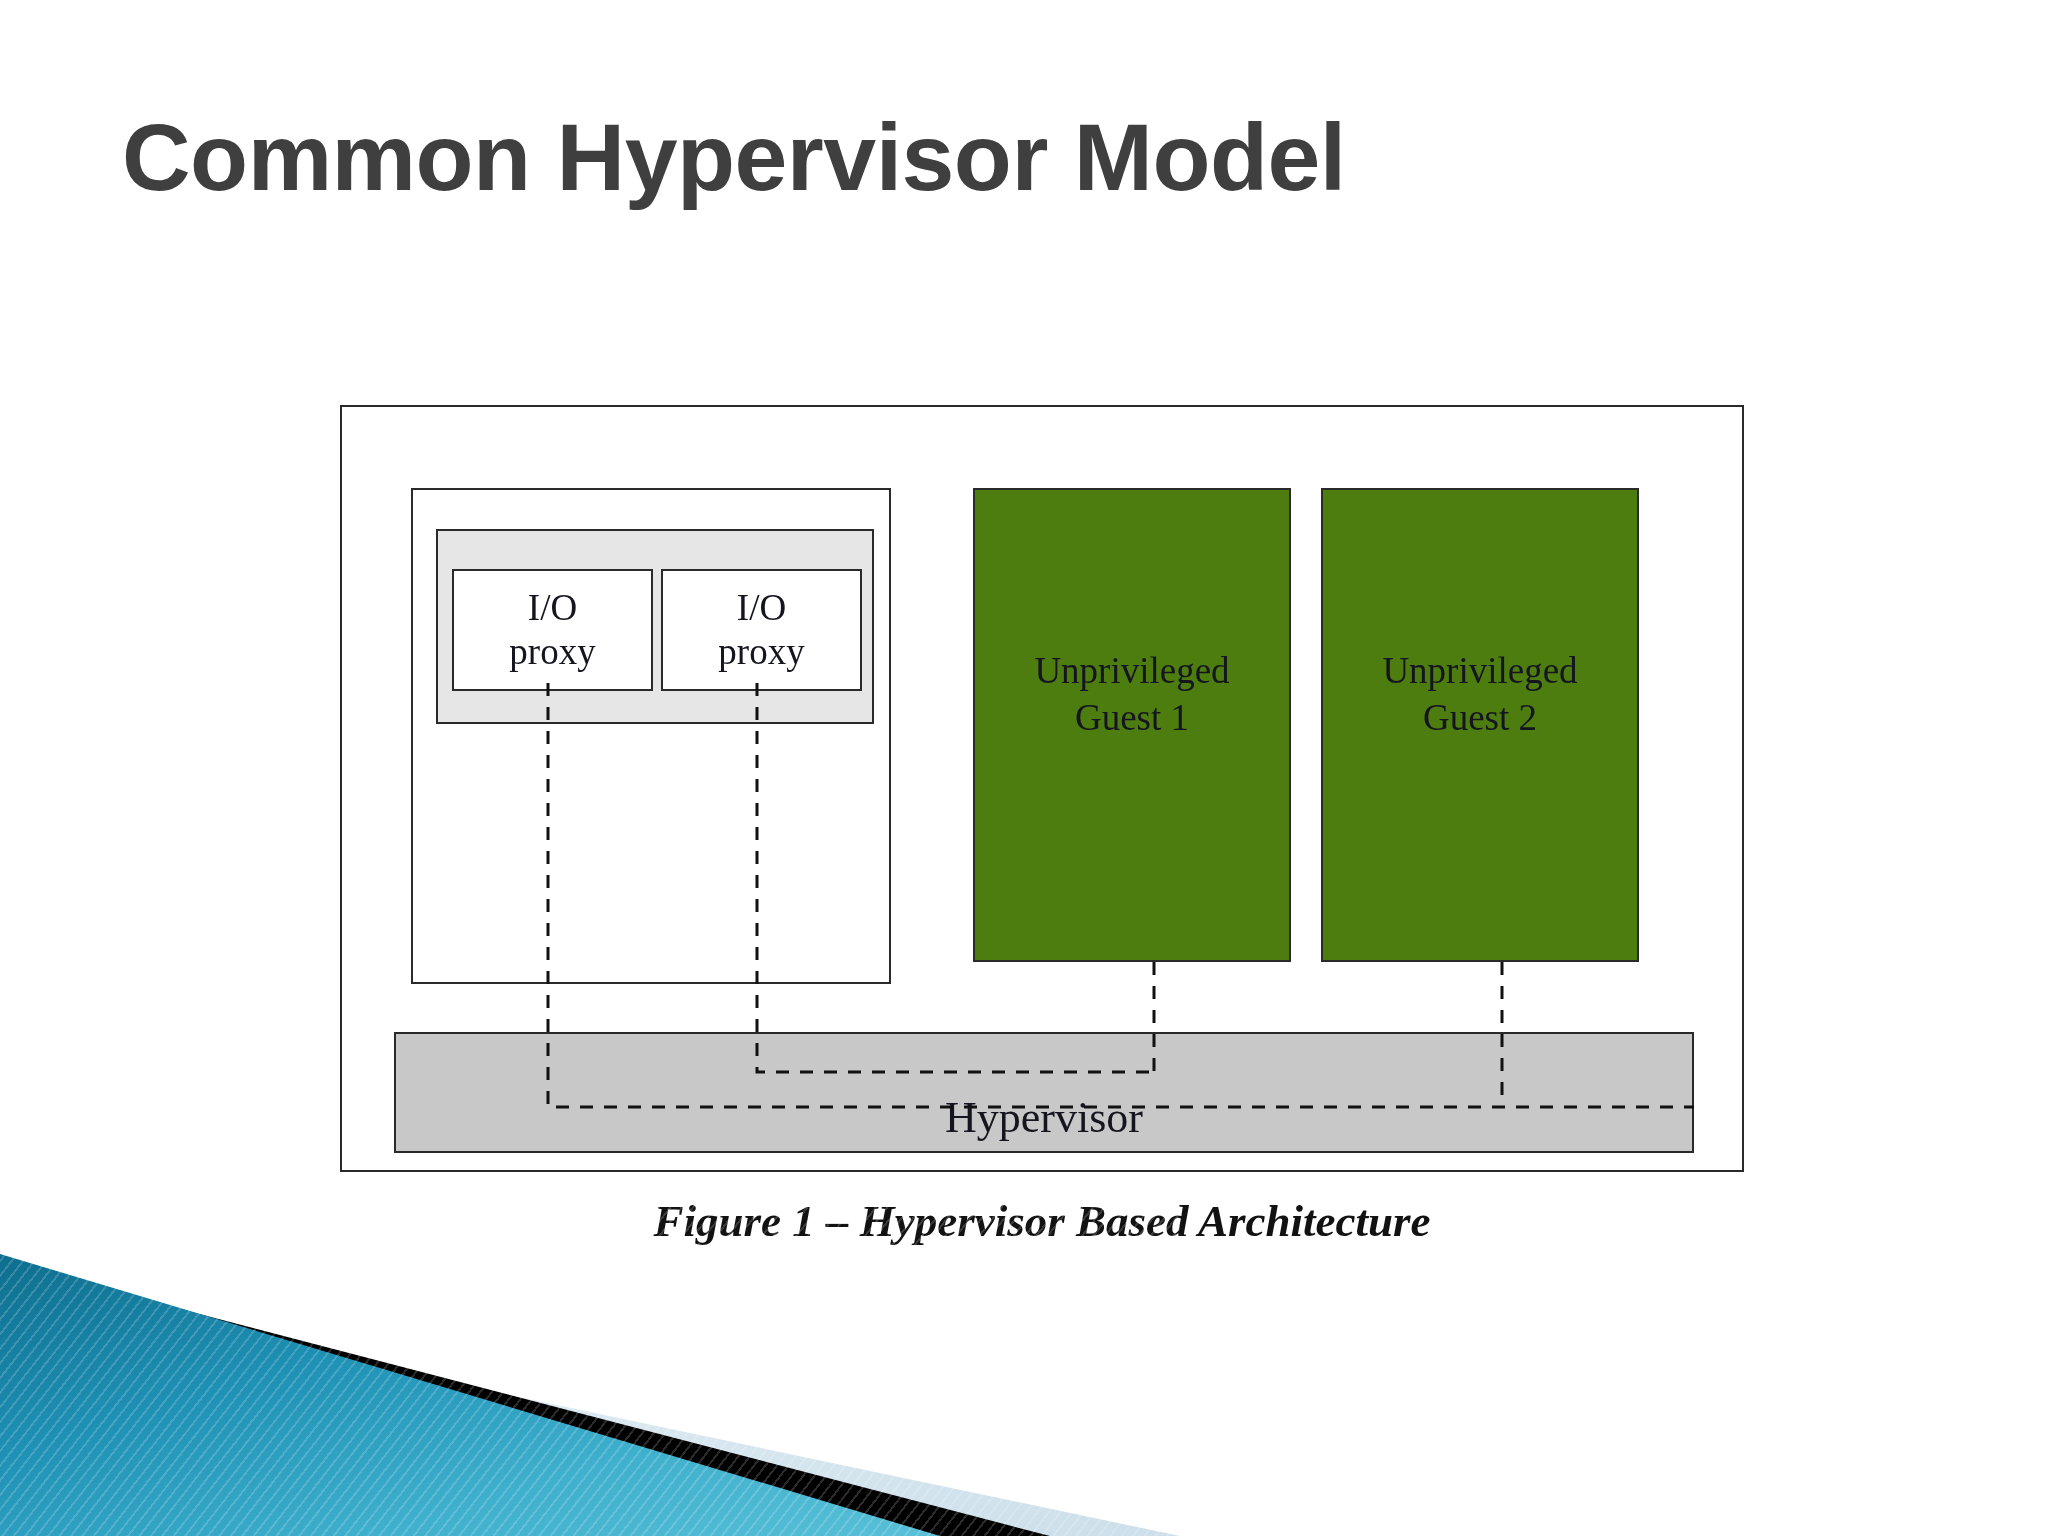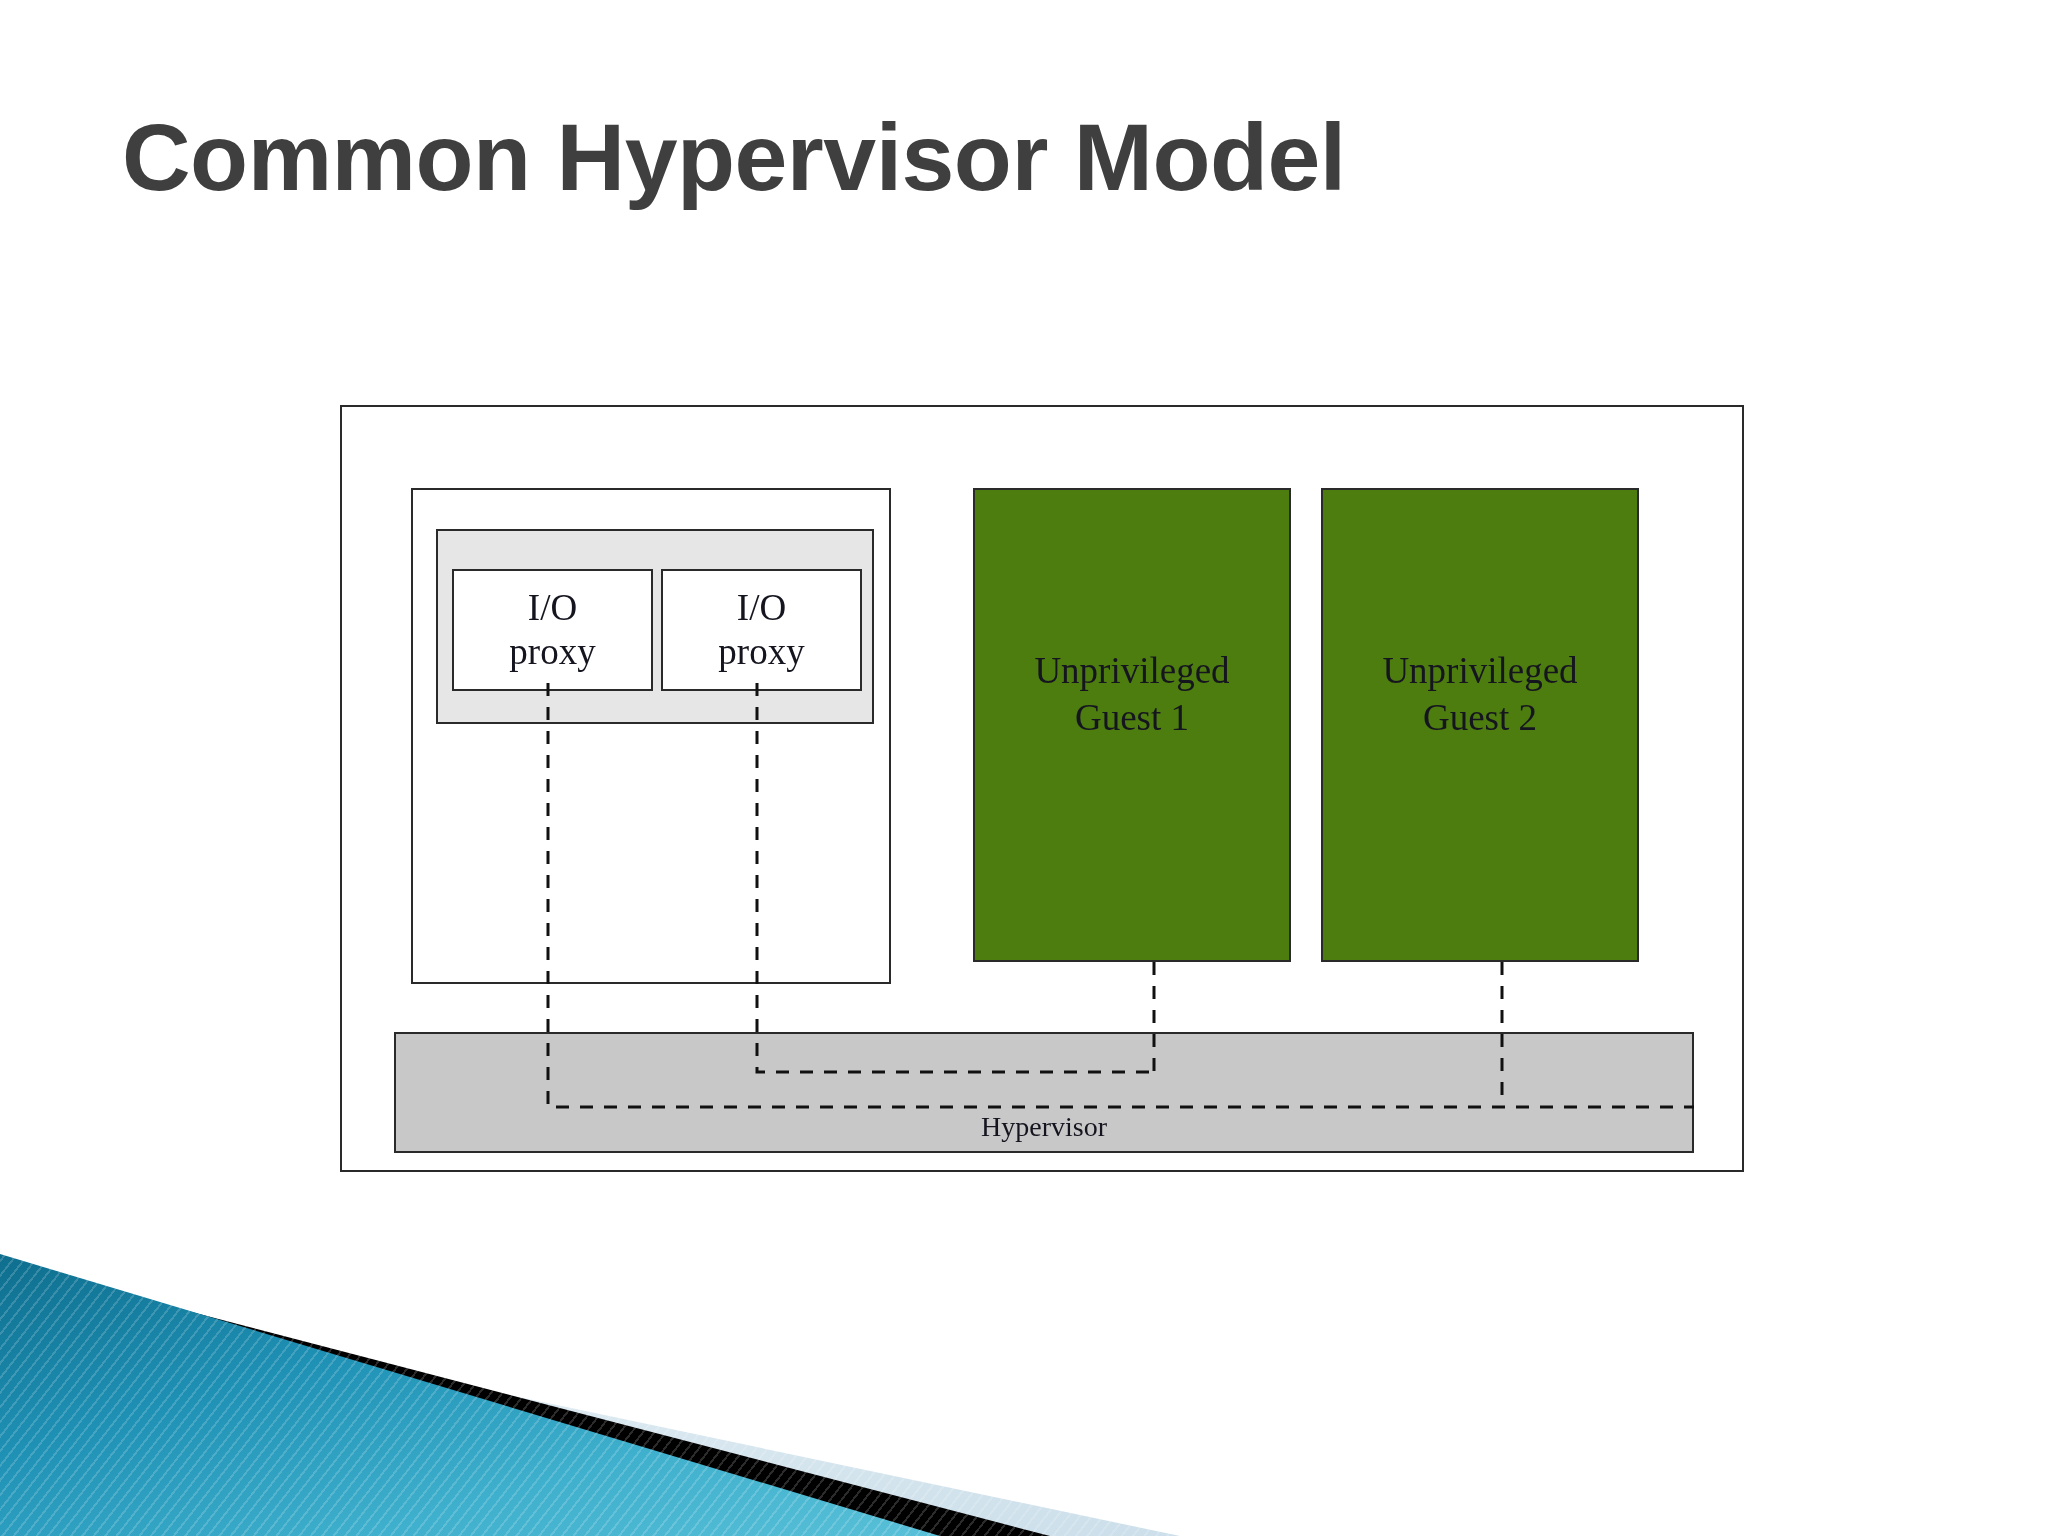--- a/index.html
+++ b/index.html
@@ -152,21 +152,21 @@
     box-sizing: border-box;
     background: #c8c8c8;
   }
   #hypervisor-label {
     position: absolute;
     left: 0;
     right: 0;
     bottom: 8px;
     text-align: center;
     font-family: "Liberation Serif", serif;
-    font-size: 28px;
+    font-size: 44px;
     color: #15151f;
   }
 
   
   #connector-layer {
     position: absolute;
     left: 0;
     top: 0;
     width: 1404px;
     height: 767px;
@@ -252,20 +252,21 @@
         <path d="M 415 276 L 415 665 L 812 665"></path>
 
         <path d="M 812 555 L 812 665"></path>
 
         <path d="M 1160 555 L 1160 700"></path>
       </g>
     </svg>
 
   </div>
 
+  <div id="figure-caption">Figure 1 – Hypervisor Based Architecture</div>
 </div>
 
 <div id="corner-decoration">
   <svg width="1180" height="360" viewBox="0 0 1180 360" preserveAspectRatio="none">
     <defs>
       <linearGradient id="tealGrad" x1="0" y1="0" x2="1" y2="1">
         <stop offset="0%" stop-color="#0e6e8e"></stop>
         <stop offset="35%" stop-color="#1e90b4"></stop>
         <stop offset="70%" stop-color="#3fb0cd"></stop>
         <stop offset="100%" stop-color="#59c0d8"></stop>

